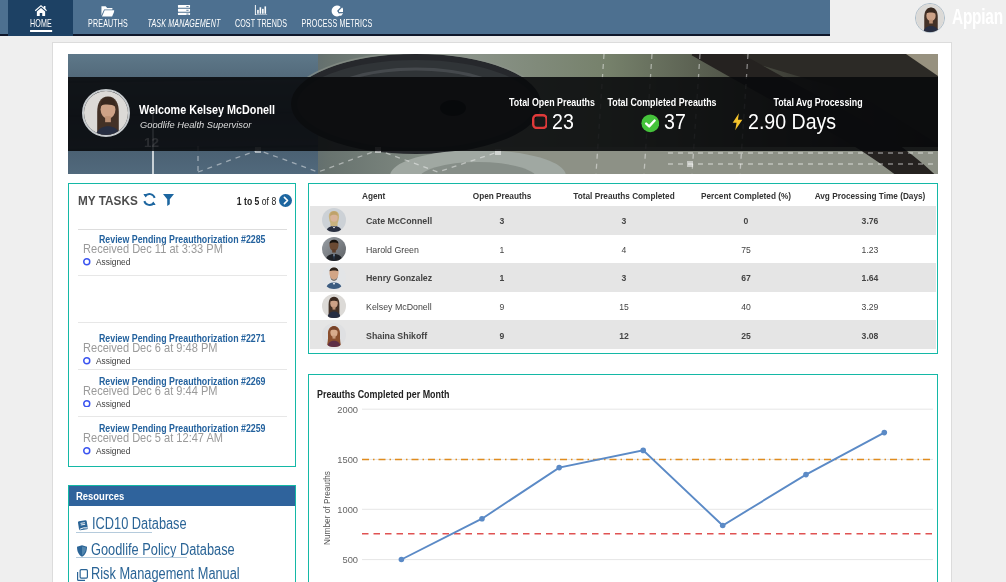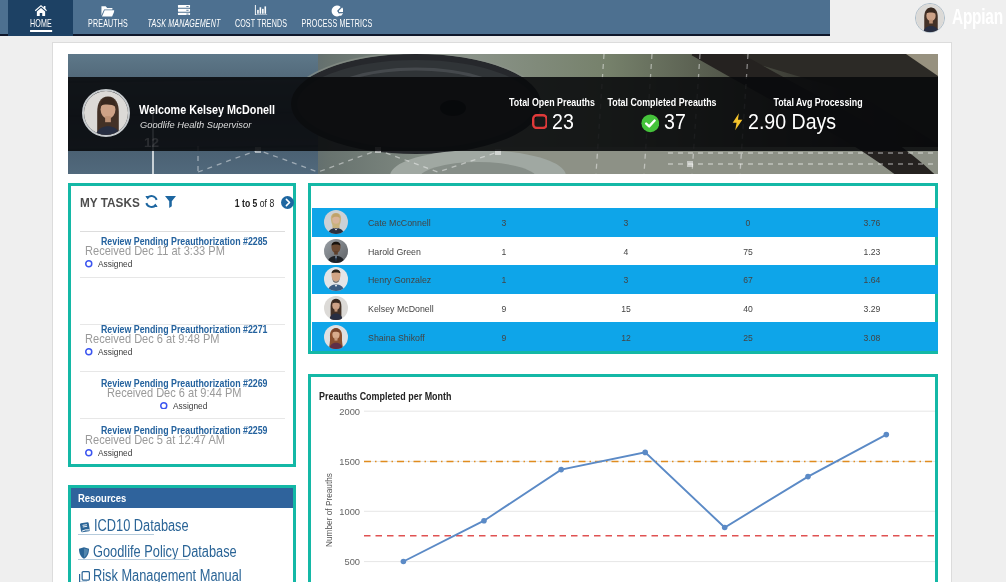--- a/index.html
+++ b/index.html
@@ -27,21 +27,21 @@
   #hero { position:absolute; left:68px; top:54px; width:870px; height:120px; overflow:hidden; background:#3a444c; }
   #hero-band { position:absolute; left:0; top:23px; width:870px; height:74px; background:rgba(8,9,11,0.88); }
   #hero-avatar { position:absolute; left:14px; top:35px; width:48px; height:48px; border-radius:50%; overflow:hidden; border:2px solid #c6cacd; }
   #hero-name { position:absolute; left:71px; top:48px; color:#fff; font-size:13.5px; font-weight:bold; transform:scaleX(0.8); transform-origin:0 0; white-space:nowrap; }
   #hero-sub  { position:absolute; left:72px; top:64.5px; color:#ddd; font-size:9.8px; font-style:italic; white-space:nowrap; transform:scaleX(0.95); transform-origin:0 0; }
   .kpi-label { position:absolute; top:41.5px; color:#fff; font-size:10.8px; font-weight:bold; white-space:nowrap; }
   .kpi-label > span { display:inline-block; transform:translateX(-50%) scaleX(0.82); white-space:nowrap; }
   .kpi-val { position:absolute; color:#fff; font-size:22.5px; white-space:nowrap; transform:scaleX(0.87); transform-origin:0 0; }
 
   
-  .panel { position:absolute; background:#fff; border:3px solid #14b8a6; }
+  .panel { position:absolute; background:#fff; border:1px solid #14b8a6; }
 
   
   #tasks { left:68px; top:183px; width:228px; height:284px; }
   #tasks h2 { position:absolute; left:9px; top:9.5px; font-size:12.4px; color:#4d4d4d; font-weight:bold; transform:scaleX(0.95); transform-origin:0 0; }
   #pager { position:absolute; right:19px; top:10.8px; font-size:10.8px; color:#222; white-space:nowrap; transform:scaleX(0.8); transform-origin:100% 0; }
   #thr { position:absolute; left:9px; right:8px; top:45px; border-top:1px solid #ddd; }
   .titem { position:absolute; left:14px; right:6px; }
   .titem .tt { font-size:10.2px; font-weight:bold; color:#24629e; line-height:10.2px;padding-left:16px; }
   .titem .tt > span { display:inline-block; transform:scaleX(0.865); transform-origin:0 50%; white-space:nowrap; }
   .titem .rc { font-size:13px; color:#9a9a9a; line-height:9.7px; margin-top:-0.75px; }
@@ -54,21 +54,21 @@
   #res { left:68px; top:485px; width:228px; height:102px; }
   #res-head { position:absolute; left:0; top:0; right:0; height:20px; background:#2f639c; color:#fff; font-size:10.5px; font-weight:bold; line-height:20px; padding-left:7px; }
   #res-head > span { display:inline-block; transform:scaleX(0.9); transform-origin:0 50%; }
   .rlink { position:absolute; left:8px; font-size:16px; color:#2a6496; white-space:nowrap; line-height:13px; }
   .rlink .lt { display:inline-block; transform:scaleX(0.80); transform-origin:0 50%; }
   .rul { position:absolute; left:7px; height:1px; background:#b5cbdc; }
 
   
   #tablepanel { left:308px; top:183px; width:630px; height:171px; }
   .trow { position:absolute; left:1px; width:626px; height:28.6px; }
-  .trow.odd { background:#0ea5e9; }
+  .trow.odd { background:#e5e5e5;font-weight:bold; }
   .tcell { position:absolute; top:50%; transform:translate(-50%,-50%) scaleX(0.88); font-size:9.8px; color:#444; white-space:nowrap; }
   .tname { position:absolute; left:56px; top:50%; transform:translateY(-50%) scaleX(0.9); transform-origin:0 50%; font-size:9.8px; color:#444; white-space:nowrap; }
   .thc { position:absolute; top:50%; transform:translate(-50%,-50%) scaleX(0.84); font-size:9.8px; font-weight:bold; color:#333; white-space:nowrap; }
   .avatar { position:absolute; left:12px; top:2.3px; width:24px; height:24px; border-radius:50%; overflow:hidden; }
 
   
   #chartpanel { left:308px; top:374px; width:630px; height:213px; }
   #chartpanel h3 { position:absolute; left:8px; top:13px; font-size:10.5px; color:#222; font-weight:bold; transform:scaleX(0.85); transform-origin:0 0; white-space:nowrap; }
 </style>
 </head>
@@ -262,29 +262,29 @@
 
   <div class="titem" style="top:51px;">
     <div class="tt"><span>Review Pending Preauthorization #2285</span></div>
     <div class="rc"><span>Received Dec 11 at 3:33 PM</span></div>
     <div class="st"><svg width="7.5" height="7.5" viewBox="0 0 9 9" style="vertical-align:-0.5px; margin-right:5px;">
           <circle cx="4.5" cy="4.5" r="3.6" fill="none" stroke="#3b54f0" stroke-width="1.8"></circle>
         </svg><span class="t">Assigned</span></div>
   </div>
   <div class="tdiv" style="top:90.8px;"></div>
   <div class="tdiv" style="top:138px;"></div>
-  <div class="titem" style="top:139px;">
+  <div class="titem" style="top:150px;">
     <div class="tt"><span>Review Pending Preauthorization #2271</span></div>
     <div class="rc"><span>Received Dec 6 at 9:48 PM</span></div>
     <div class="st"><svg width="7.5" height="7.5" viewBox="0 0 9 9" style="vertical-align:-0.5px; margin-right:5px;">
           <circle cx="4.5" cy="4.5" r="3.6" fill="none" stroke="#3b54f0" stroke-width="1.8"></circle>
         </svg><span class="t">Assigned</span></div>
   </div>
   <div class="tdiv" style="top:185.2px;"></div>
-  <div class="titem" style="top:192.6px;text-align:center;">
+  <div class="titem" style="top:192.6px;">
     <div class="tt"><span>Review Pending Preauthorization #2269</span></div>
     <div class="rc"><span>Received Dec 6 at 9:44 PM</span></div>
     <div class="st"><svg width="7.5" height="7.5" viewBox="0 0 9 9" style="vertical-align:-0.5px; margin-right:5px;">
           <circle cx="4.5" cy="4.5" r="3.6" fill="none" stroke="#3b54f0" stroke-width="1.8"></circle>
         </svg><span class="t">Assigned</span></div>
   </div>
   <div class="tdiv" style="top:232.4px;"></div>
   <div class="titem" style="top:239.8px;">
     <div class="tt"><span>Review Pending Preauthorization #2259</span></div>
     <div class="rc"><span>Received Dec 5 at 12:47 AM</span></div>
@@ -319,20 +319,27 @@
         <g fill="none" stroke="#2a6496" stroke-width="1.4">
           <rect x="3.7" y="0.7" width="8.6" height="10" rx="1.2"></rect>
           <path d="M9.5 13.3 H1.8 A1.1 1.1 0 0 1 0.7 12.2 V3.4"></path>
         </g>
       </svg><span class="lt">Risk Management Manual</span>
   </div>
 
 </div>
 
 <div class="panel" id="tablepanel">
+  <div class="trow" style="top:0; height:22px;">
+    <span class="thc" style="left:52px; transform:translate(0,-50%) scaleX(0.84); transform-origin:0 50%;">Agent</span>
+    <span class="thc" style="left:192px;">Open Preauths</span>
+    <span class="thc" style="left:314px;">Total Preauths Completed</span>
+    <span class="thc" style="left:436px;">Percent Completed (%)</span>
+    <span class="thc" style="left:560px;">Avg Processing Time (Days)</span>
+  </div>
   <div class="trow odd" style="top:22px;">
     <span class="avatar"><svg width="24" height="24" viewBox="0 0 40 40">
           <rect width="40" height="40" fill="#ccd1d6"></rect>
           <path d="M20 5 C13.5 5 11 10 11.5 15 C12 20 13 23 14 25 L14 30 L26 30 L26 25 C27 23 28 20 28.5 15 C29 10 26.5 5 20 5" fill="#c9b27e"></path>
           <ellipse cx="20" cy="16" rx="6" ry="7" fill="#d9b49a"></ellipse>
           <path d="M20 5.5 C14.5 5.5 13 10.5 14 13.5 C17 10.5 24 11 26 13.5 C27 10.5 25.5 5.5 20 5.5" fill="#bfa26a"></path>
           <path d="M7 40 C8 32 14 30 20 30 C26 30 32 32 33 40 Z" fill="#2a3040"></path>
           <path d="M17 30 L20 34 L23 30 L20 31.5 Z" fill="#fff"></path>
         </svg></span>
     <span class="tname">Cate McConnell</span>

